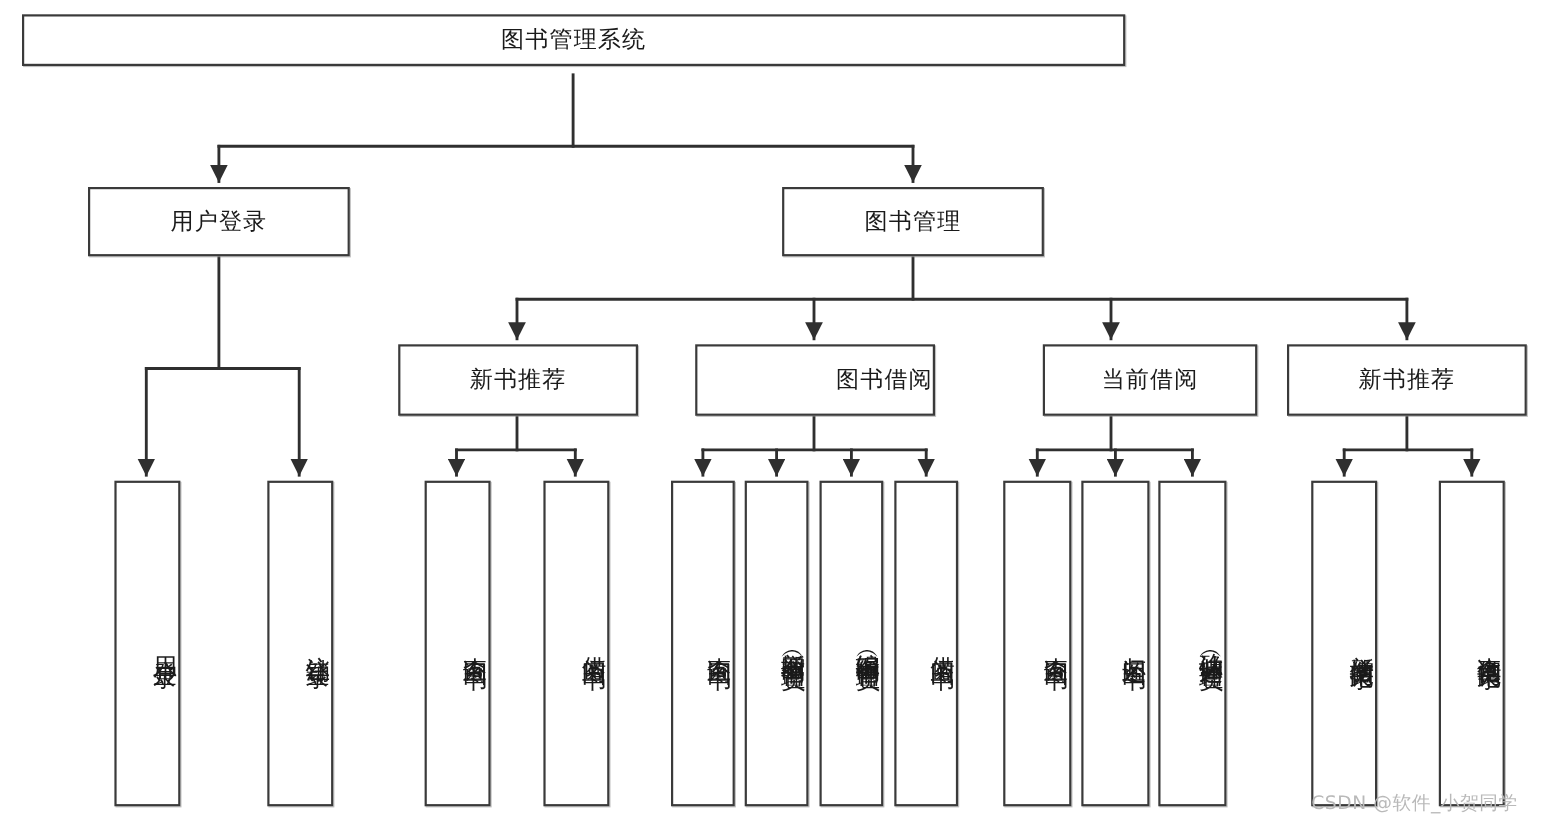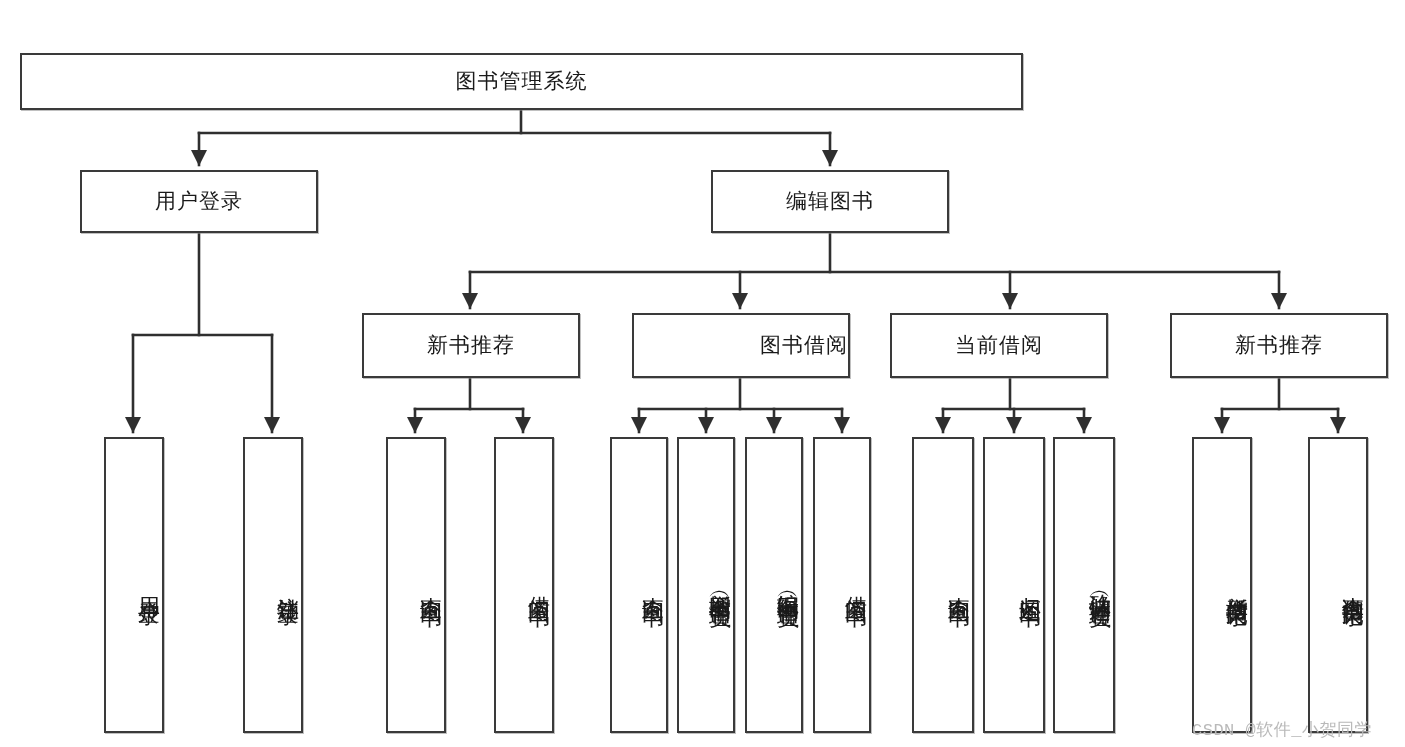--- a/index.html
+++ b/index.html
@@ -58,21 +58,20 @@
     font-size: 22px;
     letter-spacing: 2px;
   }
   .watermark {
     position: absolute;
     font-size: 17px;
     color: #b9b9b9;
     letter-spacing: 0.5px;
     white-space: nowrap;
     user-select: none;
-    font-family: Liberation Mono, monospace;
   }
 </style>
 </head>
 <body>
 
 <div id="canvas">
 
   <svg id="wires" viewBox="0 0 1405 747" xmlns="http://www.w3.org/2000/svg">
     <defs>
       <marker id="arrow" viewBox="0 0 10 10" refX="9.4" refY="5" markerWidth="6.2" markerHeight="6.2" orient="auto-start-reverse">
@@ -119,41 +118,41 @@
       <path d="M 1014 409 L 1014 432" marker-end="url(#arrow)"></path>
       <path d="M 1084 409 L 1084 432" marker-end="url(#arrow)"></path>
 
       <path d="M 1279 378 L 1279 409"></path>
       <path d="M 1222 409 L 1338 409"></path>
       <path d="M 1222 409 L 1222 432" marker-end="url(#arrow)"></path>
       <path d="M 1338 409 L 1338 432" marker-end="url(#arrow)"></path>
     </g>
   </svg>
 
-  <div class="node horiz node-title" style="left:20px; top:13px; width:1003px; height:57px;margin-top:40px;">
+  <div class="node horiz node-title" style="left:20px; top:13px; width:1003px; height:47px;">
     <span>图书管理系统</span>
   </div>
 
   <div class="node horiz" style="left:80px; top:170px; width:238px; height:63px;">
     <span>用户登录</span>
   </div>
 
   <div class="node horiz" style="left:711px; top:170px; width:238px; height:63px;">
-    <span>编辑图书</span>
+    <span>图书管理</span>
   </div>
 
   <div class="node horiz" style="left:362px; top:313px; width:218px; height:65px;">
     <span>新书推荐</span>
   </div>
 
   <div class="node horiz" style="left:632px; top:313px; width:218px; height:65px;justify-content:flex-end;">
     <span>图书借阅</span>
   </div>
 
-  <div class="node horiz" style="left:890px; top:313px; width:218px; height:65px;">
+  <div class="node horiz" style="left:948px; top:313px; width:195px; height:65px;">
     <span>当前借阅</span>
   </div>
 
   <div class="node horiz" style="left:1170px; top:313px; width:218px; height:65px;">
     <span>新书推荐</span>
   </div>
 
   <div class="node vert" style="left:104px; top:437px; width:60px; height:296px;">
     <span>用户登录</span>
   </div>

